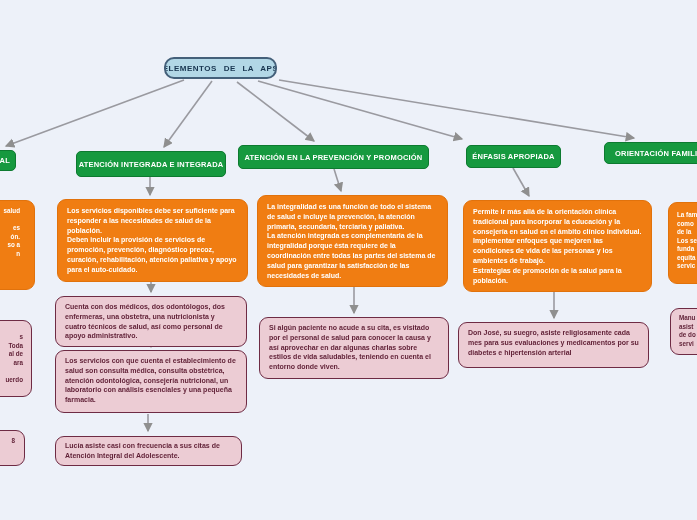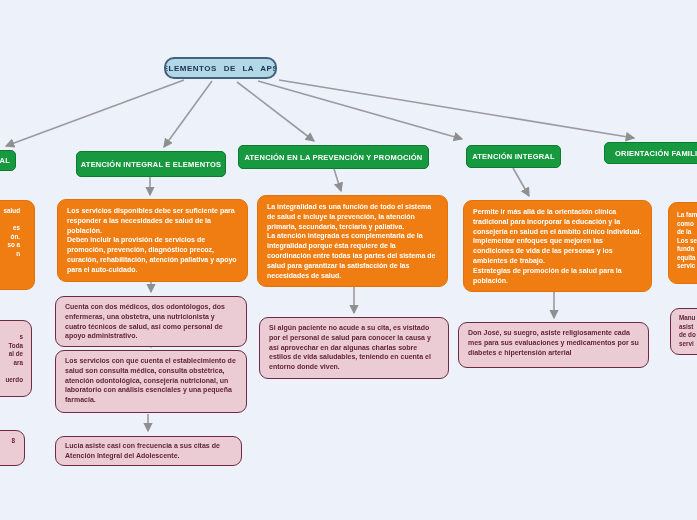--- a/index.html
+++ b/index.html
@@ -78,23 +78,23 @@
     <line x1="151" y1="341" x2="151" y2="347" marker-end="url(#arw)"></line>
     <line x1="148" y1="414" x2="148" y2="431" marker-end="url(#arw)"></line>
     <line x1="354" y1="284" x2="354" y2="313" marker-end="url(#arw)"></line>
     <line x1="554" y1="286" x2="554" y2="318" marker-end="url(#arw)"></line>
   </g>
 </svg>
 
 <div id="topbox" class="node root">ELEMENTOS DE LA APS</div>
 
 <div id="g1" class="node green">AL</div>
-<div id="g2" class="node green">ATENCIÓN INTEGRAL E ELEMENTOS</div>
+<div id="g2" class="node green">ATENCIÓN INTEGRADA E INTEGRADA</div>
 <div id="g3" class="node green">ATENCIÓN EN LA PREVENCIÓN Y PROMOCIÓN</div>
-<div id="g4" class="node green">ATENCIÓN INTEGRAL</div>
+<div id="g4" class="node green">ÉNFASIS APROPIADA</div>
 <div id="g5" class="node green">ORIENTACIÓN FAMILI</div>
 
 <div id="o1" class="node orange frag ra">salud
 
 es
 ón.
 so a
 n</div>
 <div id="o2" class="node orange">Los servicios disponibles debe ser suficiente para responder a las necesidades de salud de la población.
 Deben incluir la provisión de servicios de promoción, prevención, diagnóstico precoz, curación, rehabilitación, atención paliativa y apoyo para el auto-cuidado.</div>

